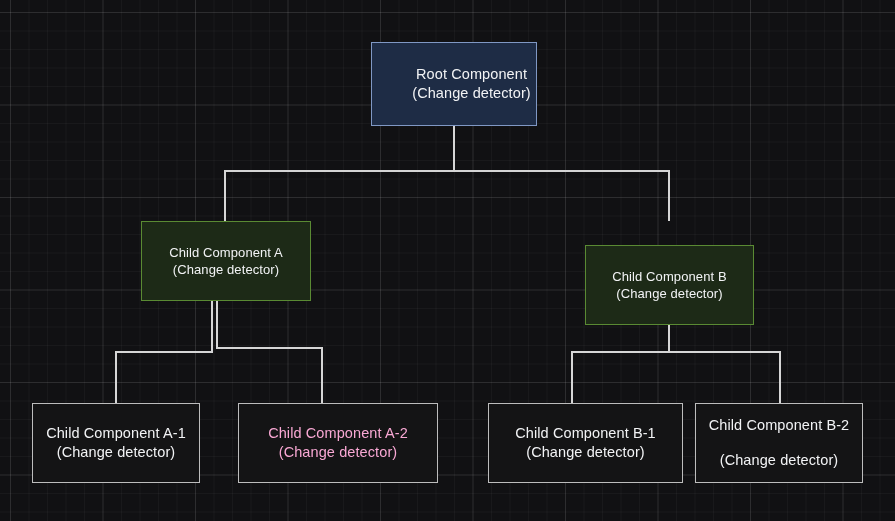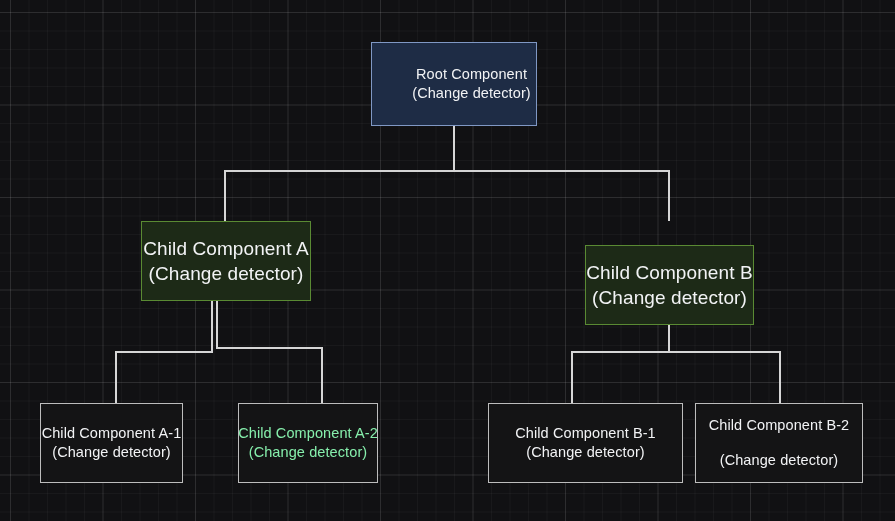--- a/index.html
+++ b/index.html
@@ -59,21 +59,21 @@
     background: #1e2c45;
     border-color: #8098c4;
     color: #f2f3f5;
     font-size: 14.5px;
     padding-left: 35px;
   }
   .node-branch {
     background: #1d2a17;
     border-color: #5a8a33;
     color: #f2f3f5;
-    font-size: 19px;
+    font-size: 13px;
   }
   .node-leaf {
     background: #141415;
     border-color: #bdbdbd;
     color: #f2f3f5;
     font-size: 14.5px;
   }
 </style>
 </head>
 <body>
@@ -95,25 +95,25 @@
         <span class="line2">(Change detector)</span>
       </div>
       <div class="node node-branch" style="left: 141px; top: 221px; width: 170px; height: 80px; background: rgb(29, 42, 23); border-color: rgb(90, 138, 51); color: rgb(242, 243, 245);">
         <span class="line1">Child Component A</span>
         <span class="line2">(Change detector)</span>
       </div>
       <div class="node node-branch" style="left: 585px; top: 221px; width: 169px; height: 80px; background: rgb(29, 42, 23); border-color: rgb(90, 138, 51); color: rgb(242, 243, 245); margin-top: 24px;">
         <span class="line1">Child Component B</span>
         <span class="line2">(Change detector)</span>
       </div>
-      <div class="node node-leaf" style="left: 40px; top: 403px; width: 143px; height: 80px; background: rgb(20, 20, 21); border-color: rgb(189, 189, 189); color: rgb(242, 243, 245);">
+      <div class="node node-leaf" style="left: 32px; top: 403px; width: 168px; height: 80px; background: rgb(20, 20, 21); border-color: rgb(189, 189, 189); color: rgb(242, 243, 245);">
         <span class="line1">Child Component A-1</span>
         <span class="line2">(Change detector)</span>
       </div>
-      <div class="node node-leaf" style="left: 238px; top: 403px; width: 140px; height: 80px; background: rgb(20, 20, 21); border-color: rgb(189, 189, 189); color: #86efac;">
+      <div class="node node-leaf" style="left: 238px; top: 403px; width: 200px; height: 80px; background: rgb(20, 20, 21); border-color: rgb(189, 189, 189); color: #f9a8d4;">
         <span class="line1">Child Component A-2</span>
         <span class="line2">(Change detector)</span>
       </div>
       <div class="node node-leaf" style="left: 488px; top: 403px; width: 195px; height: 80px; background: rgb(20, 20, 21); border-color: rgb(189, 189, 189); color: rgb(242, 243, 245);">
         <span class="line1">Child Component B-1</span>
         <span class="line2">(Change detector)</span>
       </div>
       <div class="node node-leaf" style="left: 695px; top: 403px; width: 168px; height: 80px; background: rgb(20, 20, 21); border-color: rgb(189, 189, 189); color: rgb(242, 243, 245); gap: 16px;">
         <span class="line1">Child Component B-2</span>
         <span class="line2">(Change detector)</span>

